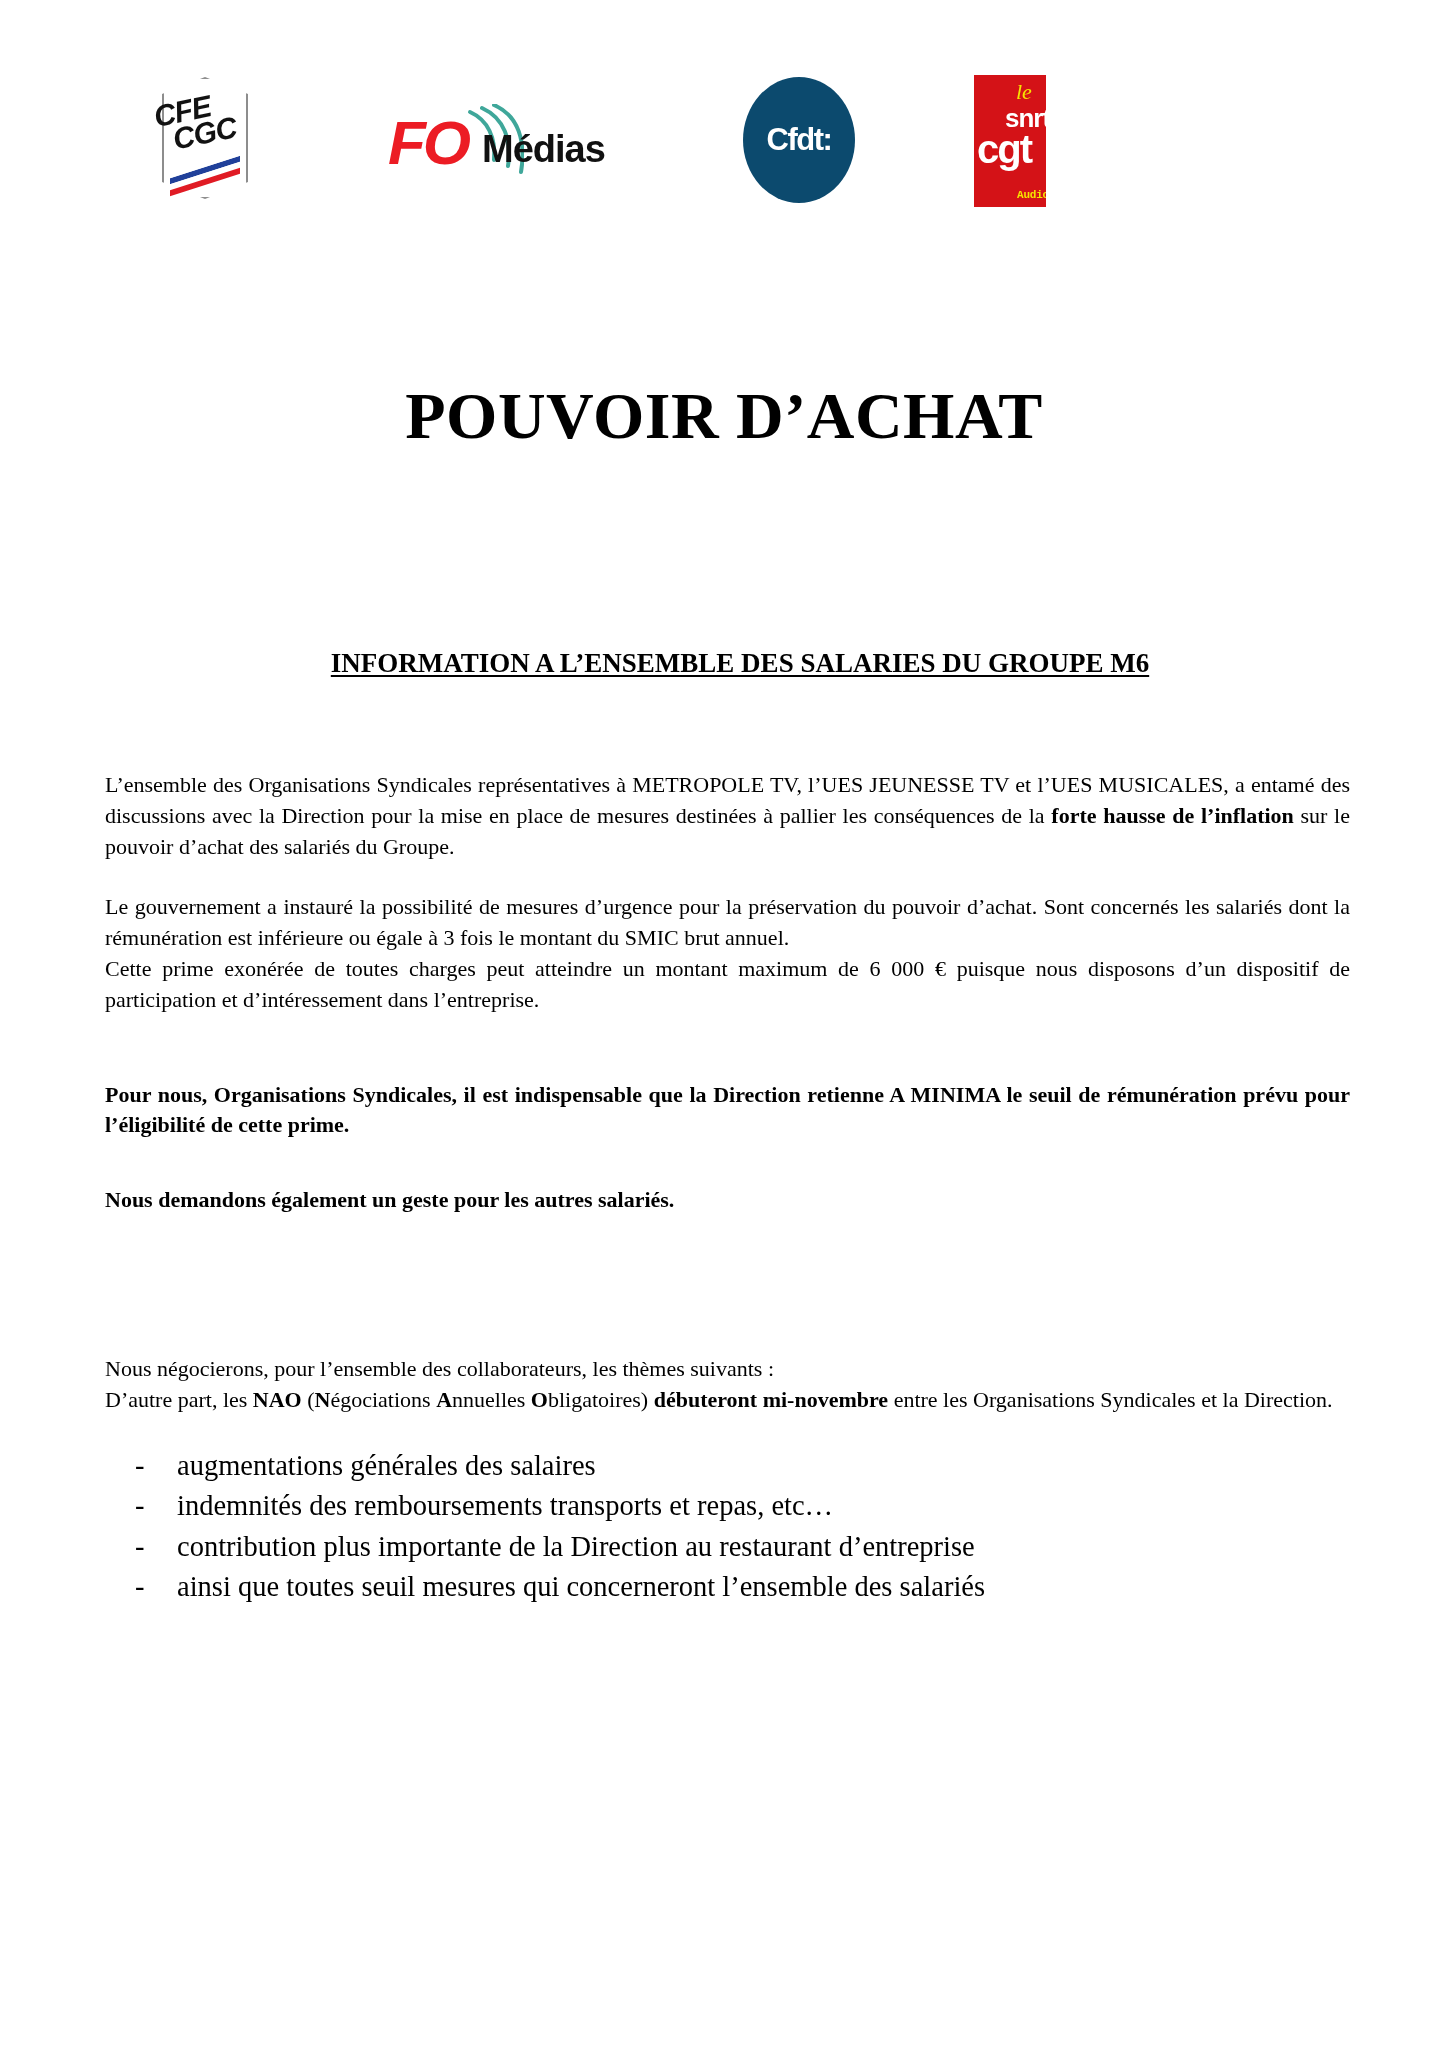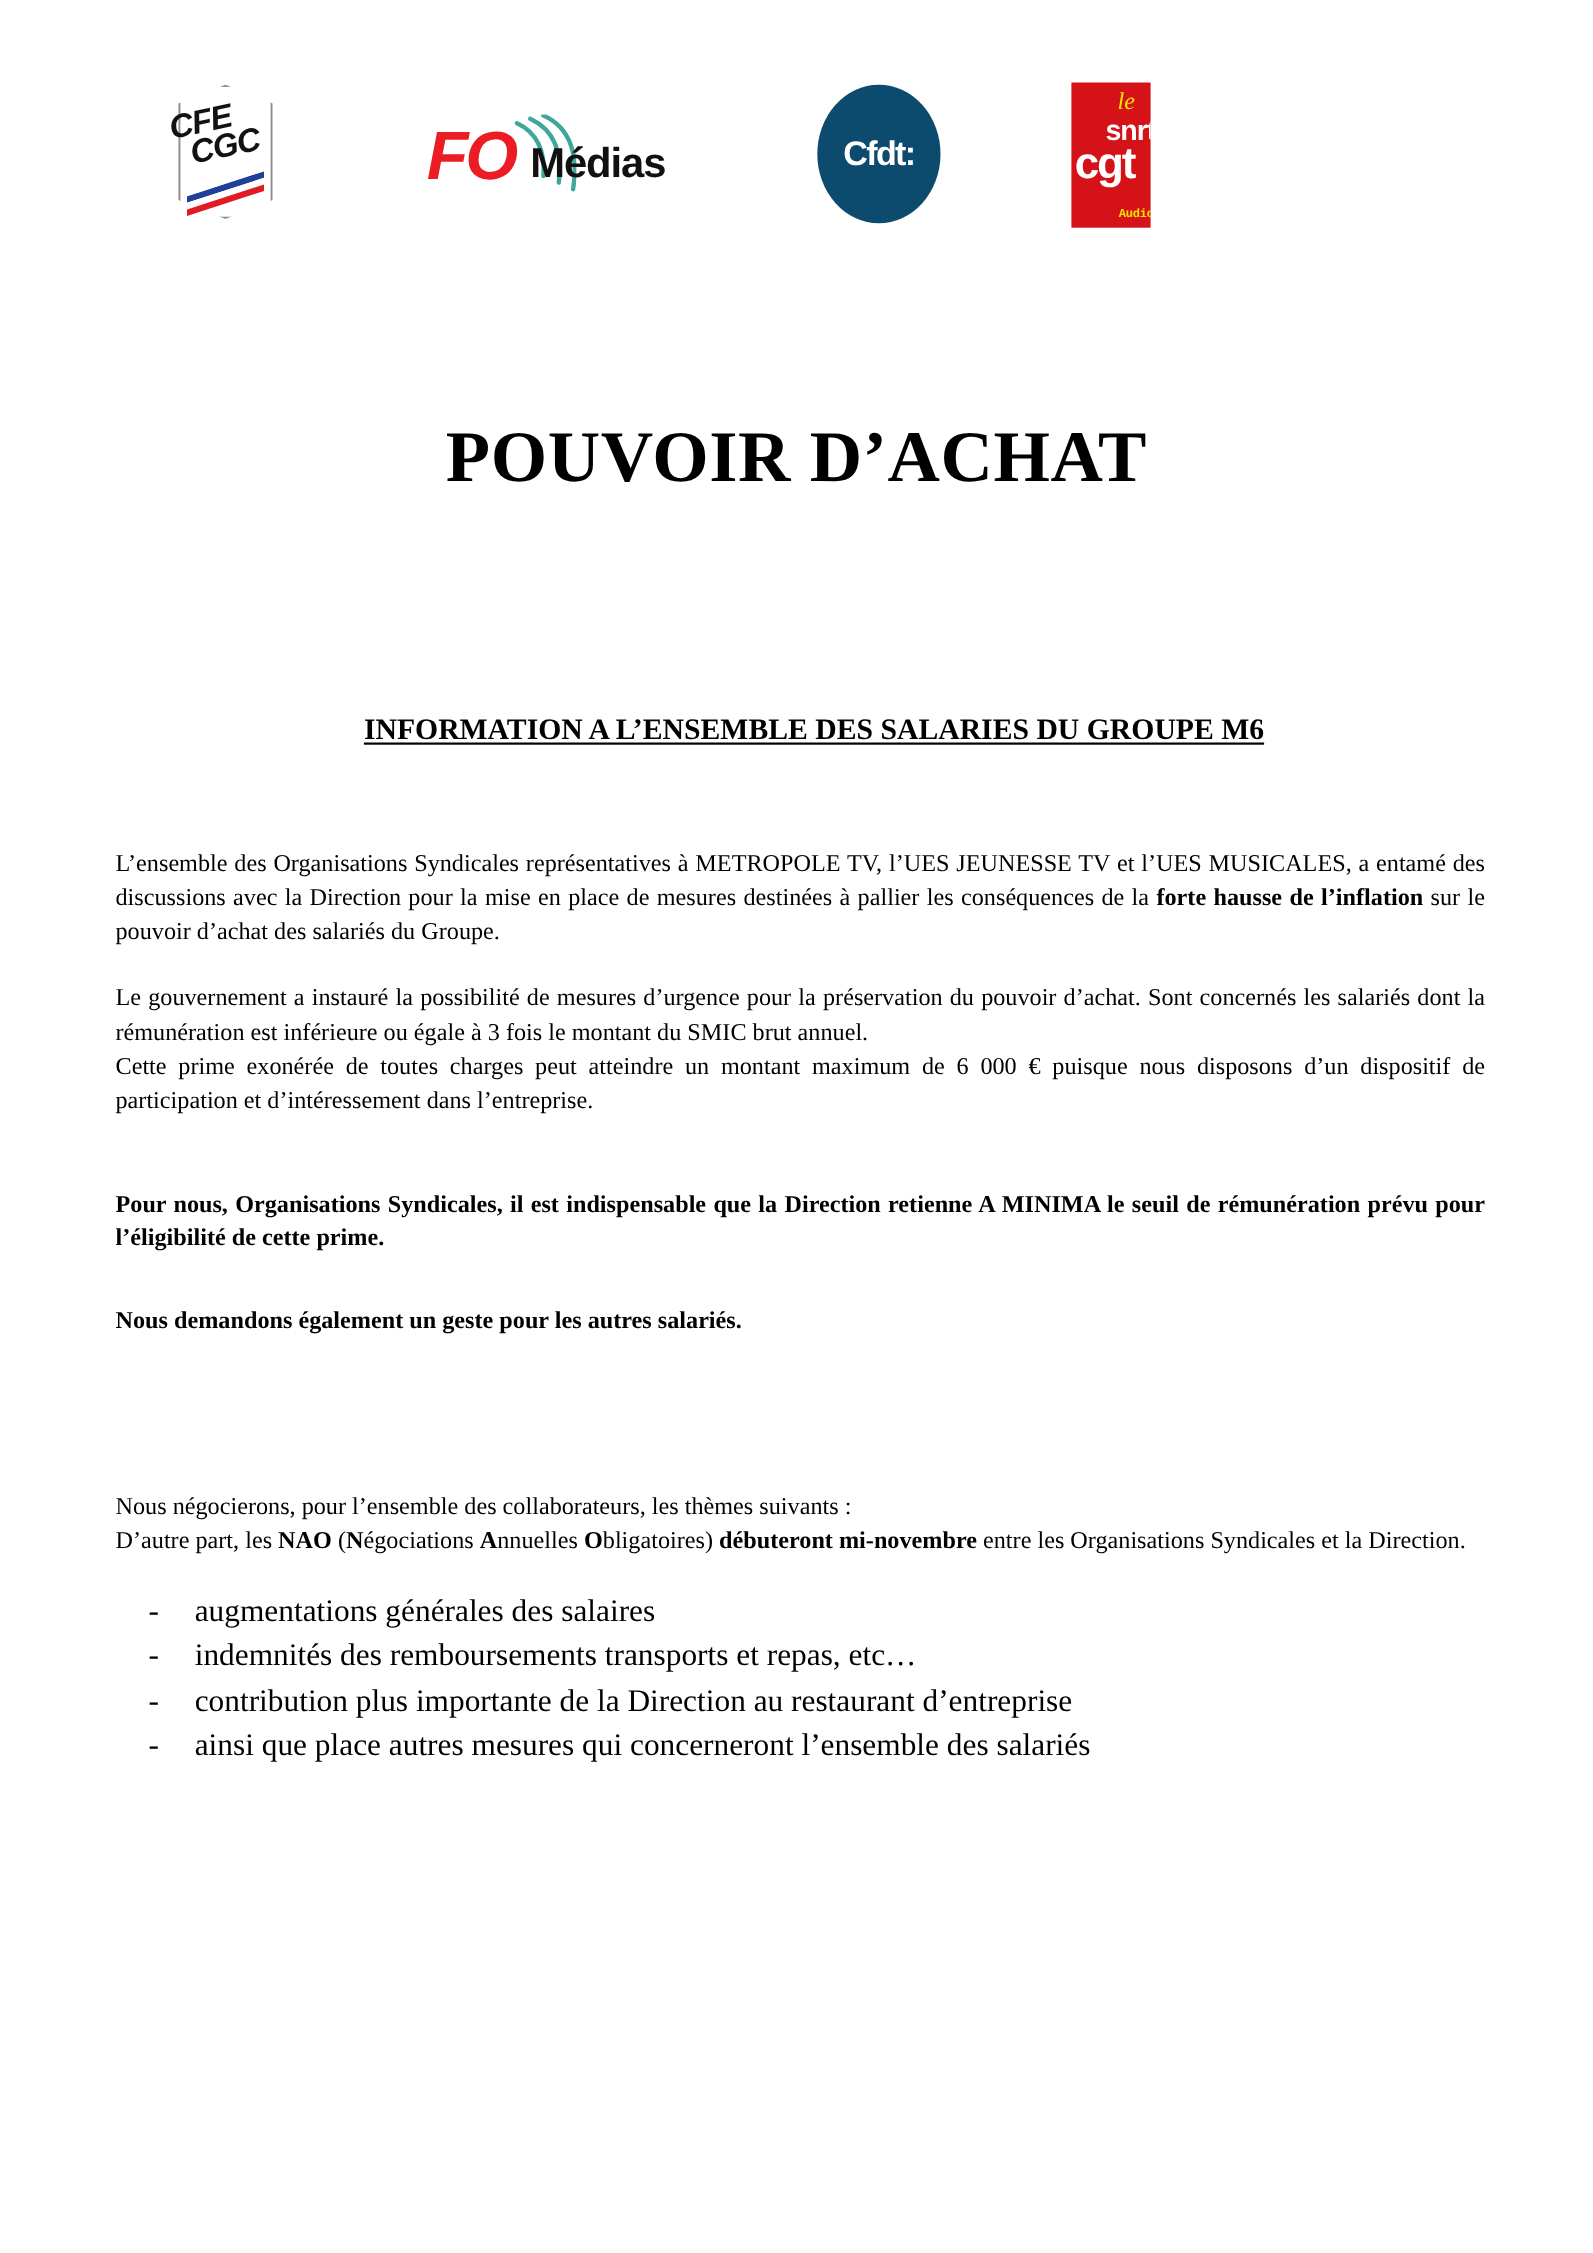--- a/index.html
+++ b/index.html
@@ -398,18 +398,18 @@
       <li>
           <span class="dash">-</span>
           <span>indemnités des remboursements transports et repas, etc…</span>
         </li>
       <li>
           <span class="dash">-</span>
           <span>contribution plus importante de la Direction au restaurant d’entreprise</span>
         </li>
       <li>
           <span class="dash">-</span>
-          <span>ainsi que place autres mesures qui concerneront l’ensemble des salariés</span>
+          <span>ainsi que toutes seuil mesures qui concerneront l’ensemble des salariés</span>
         </li>
     </ul>
 
   </div>
 </div>
 
 </body></html>

